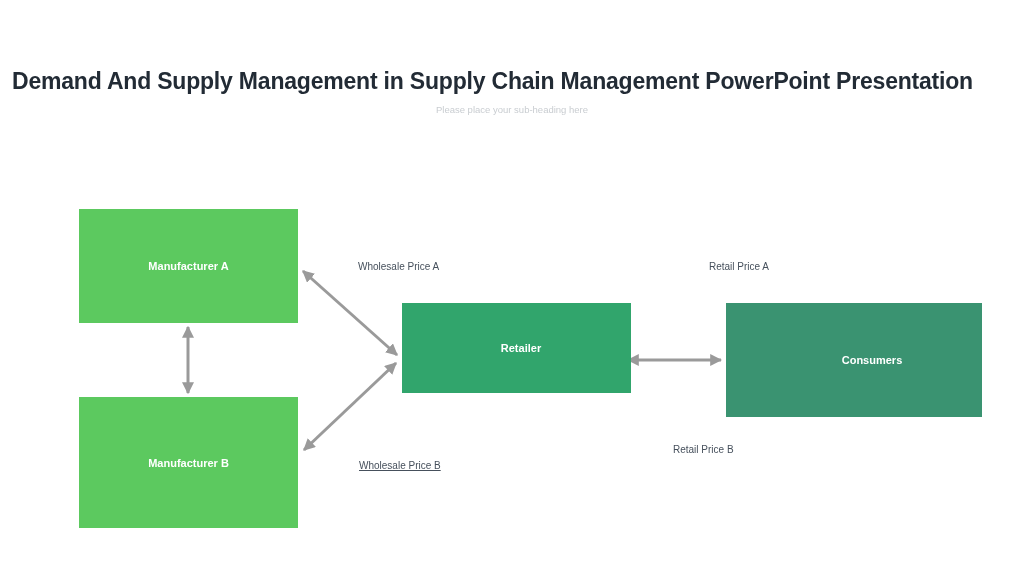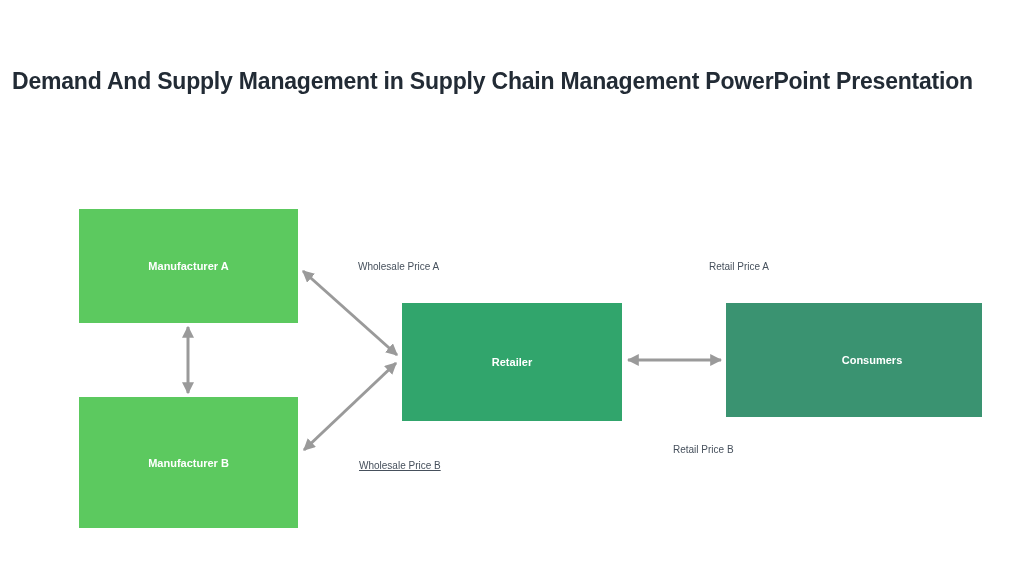--- a/index.html
+++ b/index.html
@@ -47,21 +47,21 @@
     font-size: 11px;
     text-align: center;
     font-weight: bold;
   }
   .node.manufacturer { background: #5cc95f; }
   .node.retailer     { background: #31a56c; }
   .node.consumers    { background: #3a9371; padding-left: 36px; }
 
   #node-manufacturer-a { left: 79px;  top: 209px; width: 219px; height: 114px; }
   #node-manufacturer-b { left: 79px;  top: 397px; width: 219px; height: 131px; }
-  #node-retailer       { left: 402px; top: 303px; width: 220px; height: 118px; }
+  #node-retailer       { left: 402px; top: 303px; width: 220px; height: 90px; padding-left: 9px; }
   #node-consumers      { left: 726px; top: 303px; width: 220px; height: 114px; }
 
   .edge-label {
     position: absolute;
     font-size: 10px;
     color: #46505c;
     white-space: nowrap;
     margin-left: 20px;
   }
   #label-wholesale-a { left: 338px; top: 261px; }
@@ -82,20 +82,21 @@
     stroke-width: 3;
   }
 </style>
 </head>
 <body>
 
 <div class="slide">
 
   <div class="slide-title">Demand And Supply Management in Supply Chain Management PowerPoint Presentation</div>
 
+  <div class="slide-subtitle">Please place your sub-heading here</div>
 
   <svg class="edges-layer" width="1024" height="576" viewBox="0 0 1024 576" xmlns="http://www.w3.org/2000/svg">
     <defs>
       <marker id="arrowhead" viewBox="0 0 10 10" refX="9" refY="5" markerWidth="4" markerHeight="4" orient="auto-start-reverse">
         <path d="M0,0 L10,5 L0,10 z" fill="#9a9a9a"></path>
       </marker>
     </defs>
     <line x1="188" y1="327" x2="188" y2="393" marker-start="url(#arrowhead)" marker-end="url(#arrowhead)"></line>
     <line x1="303" y1="271" x2="397" y2="355" marker-start="url(#arrowhead)" marker-end="url(#arrowhead)"></line>
     <line x1="304" y1="450" x2="396" y2="363" marker-start="url(#arrowhead)" marker-end="url(#arrowhead)"></line>

